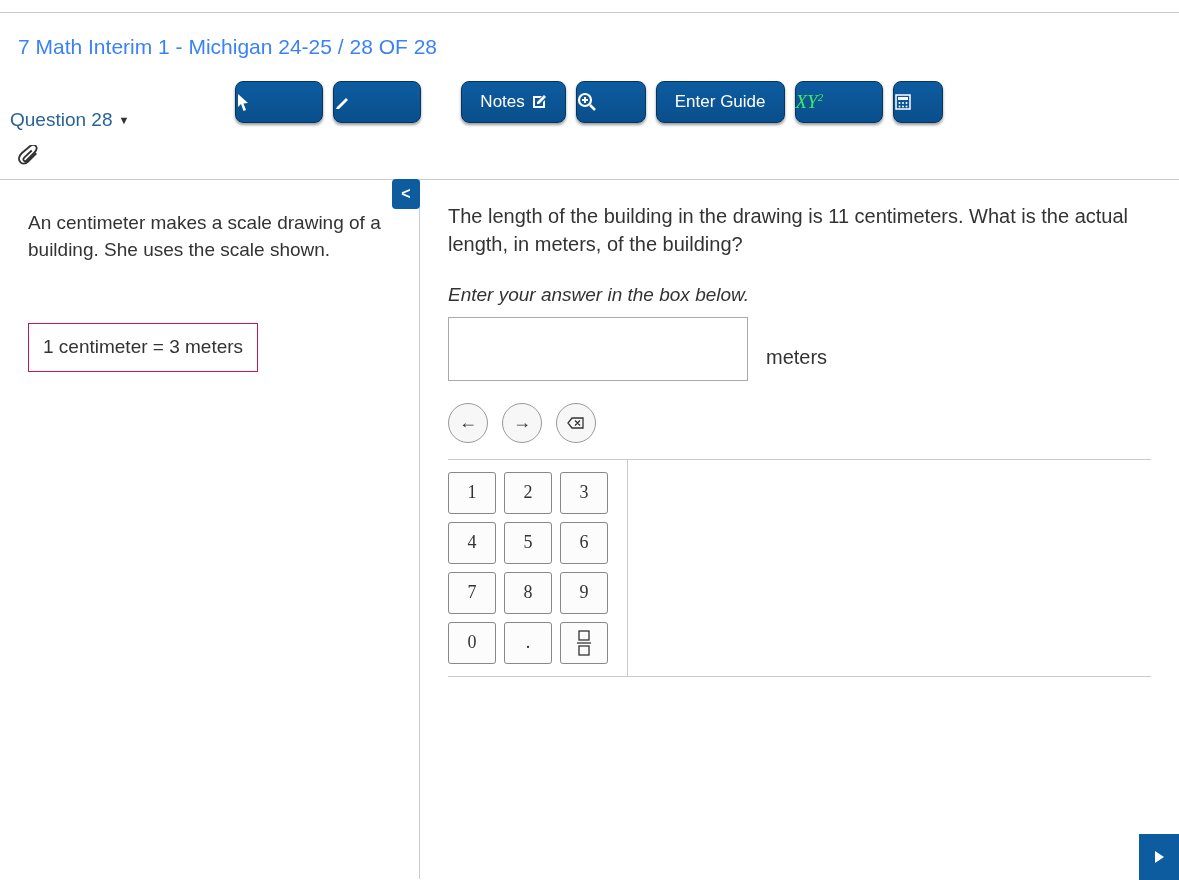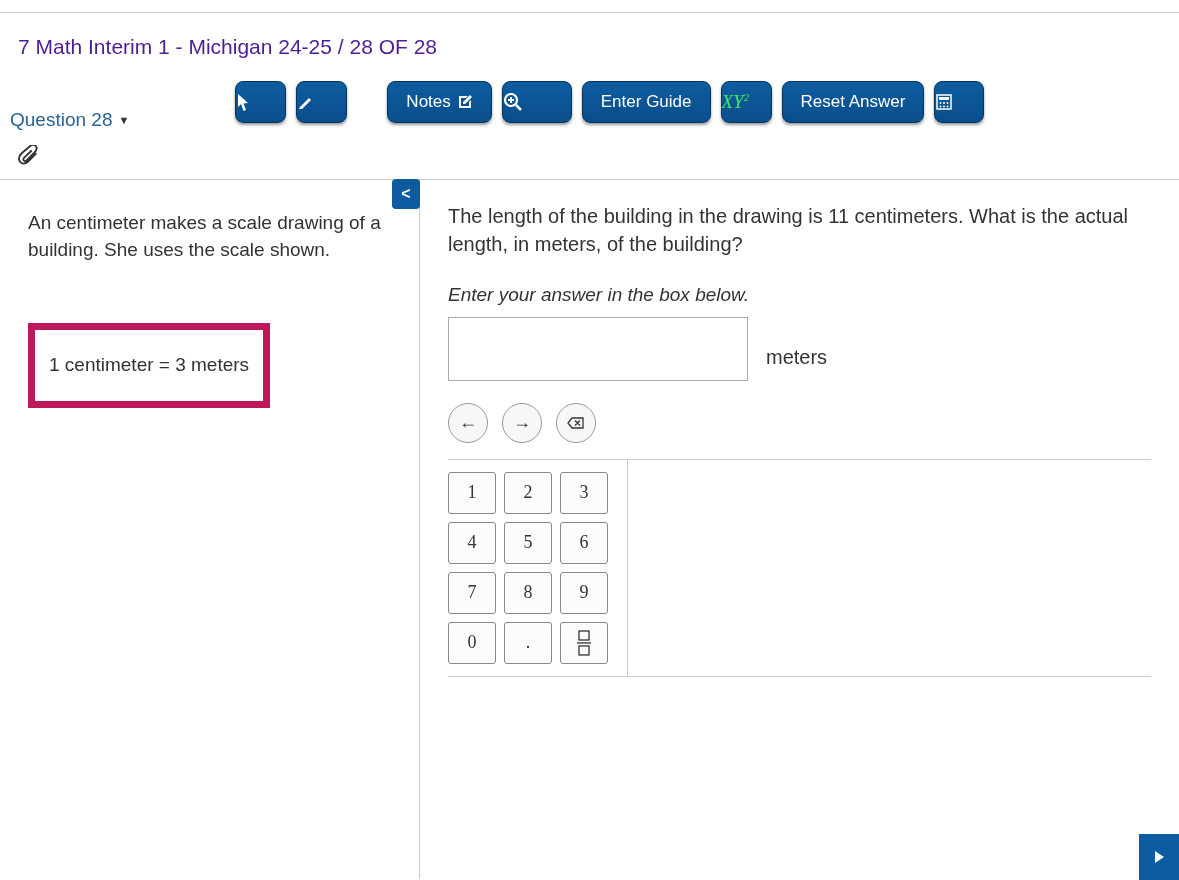--- a/index.html
+++ b/index.html
@@ -14,21 +14,21 @@
     position: relative;
   }
   .topbar-line {
     width: 100%;
     height: 1px;
     background: #ccc;
     margin-top: 12px;
   }
   .breadcrumb {
     padding: 22px 18px 10px 18px;
-    color: #4c1d95;
+    color: #3b82f6;
     font-size: 21px;
   }
   .toolbar {
     display: flex;
     align-items: center;
     padding: 0 4px 6px 4px;
     gap: 10px;
   }
   .question-dd {
     color: #2a6496;
@@ -53,21 +53,21 @@
     display: flex;
     align-items: center;
     justify-content: space-between;
     padding: 0 18px;
     font-size: 17px;
     cursor: pointer;
     position: relative;
     box-shadow: 0 2px 3px rgba(0,0,0,0.4);
     white-space: nowrap;
   }
-  .btn.icon-only { width: 51px; padding:0; }
+  .btn.icon-only { width: 88px; padding:0; }
   .btn.small-sq { width: 50px; padding:0; }
   .btn.square { width: 70px; padding:0; }
   .btn .txt { color:#fff; }
   .btn .green-xy {
     color:#3eea5f;
     font-style: italic;
     font-family: 'Times New Roman', serif;
     font-size: 19px;
   }
   .attach-row {
@@ -82,23 +82,23 @@
   }
   .left-pane {
     width: 420px;
     border-right: 1px solid #ccc;
     padding: 30px 28px;
     font-size: 19px;
     line-height: 1.4;
     position: relative;
   }
   .scale-box {
-    border: 7px solid #be185d;
+    border: 1px solid #be185d;
     display: inline-block;
-    padding: 22px 14px;
+    padding: 10px 14px;
     margin-top: 60px;
     font-size: 19px;
   }
   .collapse-tab {
     position: absolute;
     right: -1px;
     top: -1px;
     width: 28px;
     height: 30px;
     background: #0d5ca0;
@@ -232,23 +232,20 @@
         <line x1="13" y1="13" x2="18" y2="18" stroke="#fff" stroke-width="2.5"></line>
         <line x1="5" y1="8" x2="11" y2="8" stroke="#fff" stroke-width="2"></line>
         <line x1="8" y1="5" x2="8" y2="11" stroke="#fff" stroke-width="2"></line>
       </svg>
   </div>
   <div class="btn">
     <span class="txt">Enter Guide</span>
   </div>
   <div class="btn icon-only">
     <span class="green-xy">XY<sup style="font-size:11px;">2</sup></span>
-  </div>
-  <div class="btn">
-    <span class="txt">Reset Answer</span>
   </div>
   <div class="btn small-sq">
     <svg width="18" height="18" viewBox="0 0 18 18">
         <rect x="2" y="2" width="14" height="14" fill="none" stroke="#fff" stroke-width="1.5"></rect>
         <rect x="4" y="4" width="10" height="3" fill="#fff"></rect>
         <circle cx="5.5" cy="10" r="1" fill="#fff"></circle>
         <circle cx="9" cy="10" r="1" fill="#fff"></circle>
         <circle cx="12.5" cy="10" r="1" fill="#fff"></circle>
         <circle cx="5.5" cy="13.5" r="1" fill="#fff"></circle>
         <circle cx="9" cy="13.5" r="1" fill="#fff"></circle>

